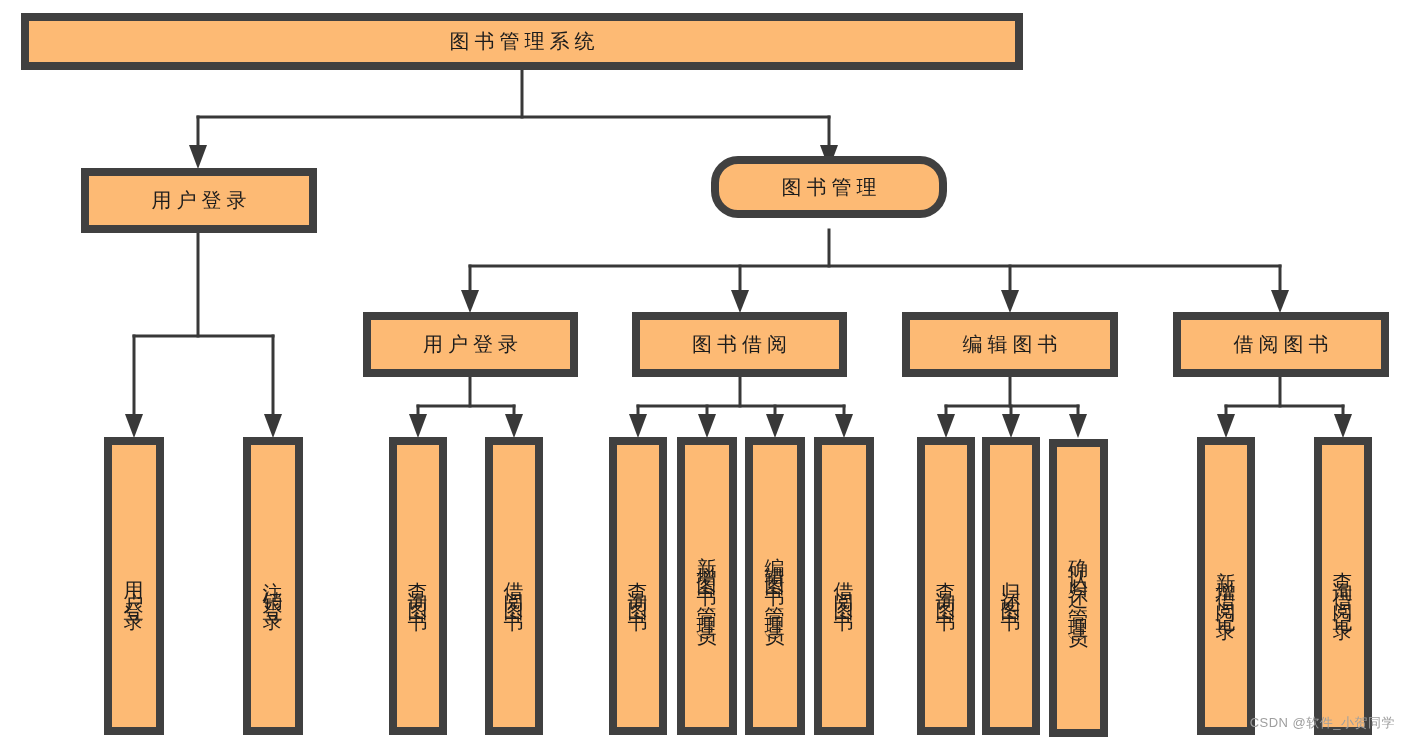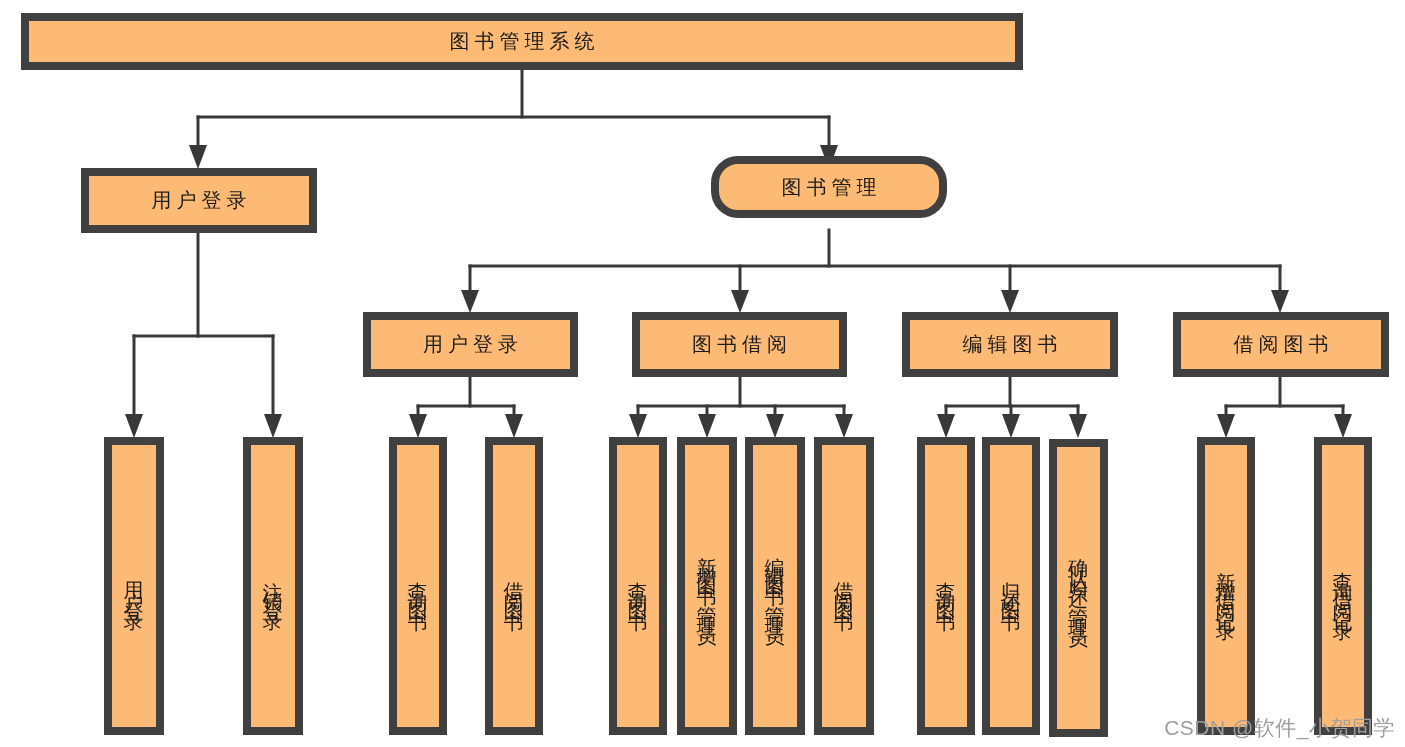--- a/index.html
+++ b/index.html
@@ -41,21 +41,21 @@
     stroke: #383838;
     stroke-width: 3;
     fill: none;
     stroke-linecap: square;
   }
   #connectors polygon { fill: #383838; stroke: none; }
   #watermark {
     position: absolute;
     right: 10px;
     top: 714px;
-    font-size: 21px;
+    font-size: 13px;
     color: #9e9e9e;
     letter-spacing: 0.5px;
     z-index: 3;
     white-space: nowrap;
   }
 </style>
 </head>
 <body>
 
 <div id="stage">

